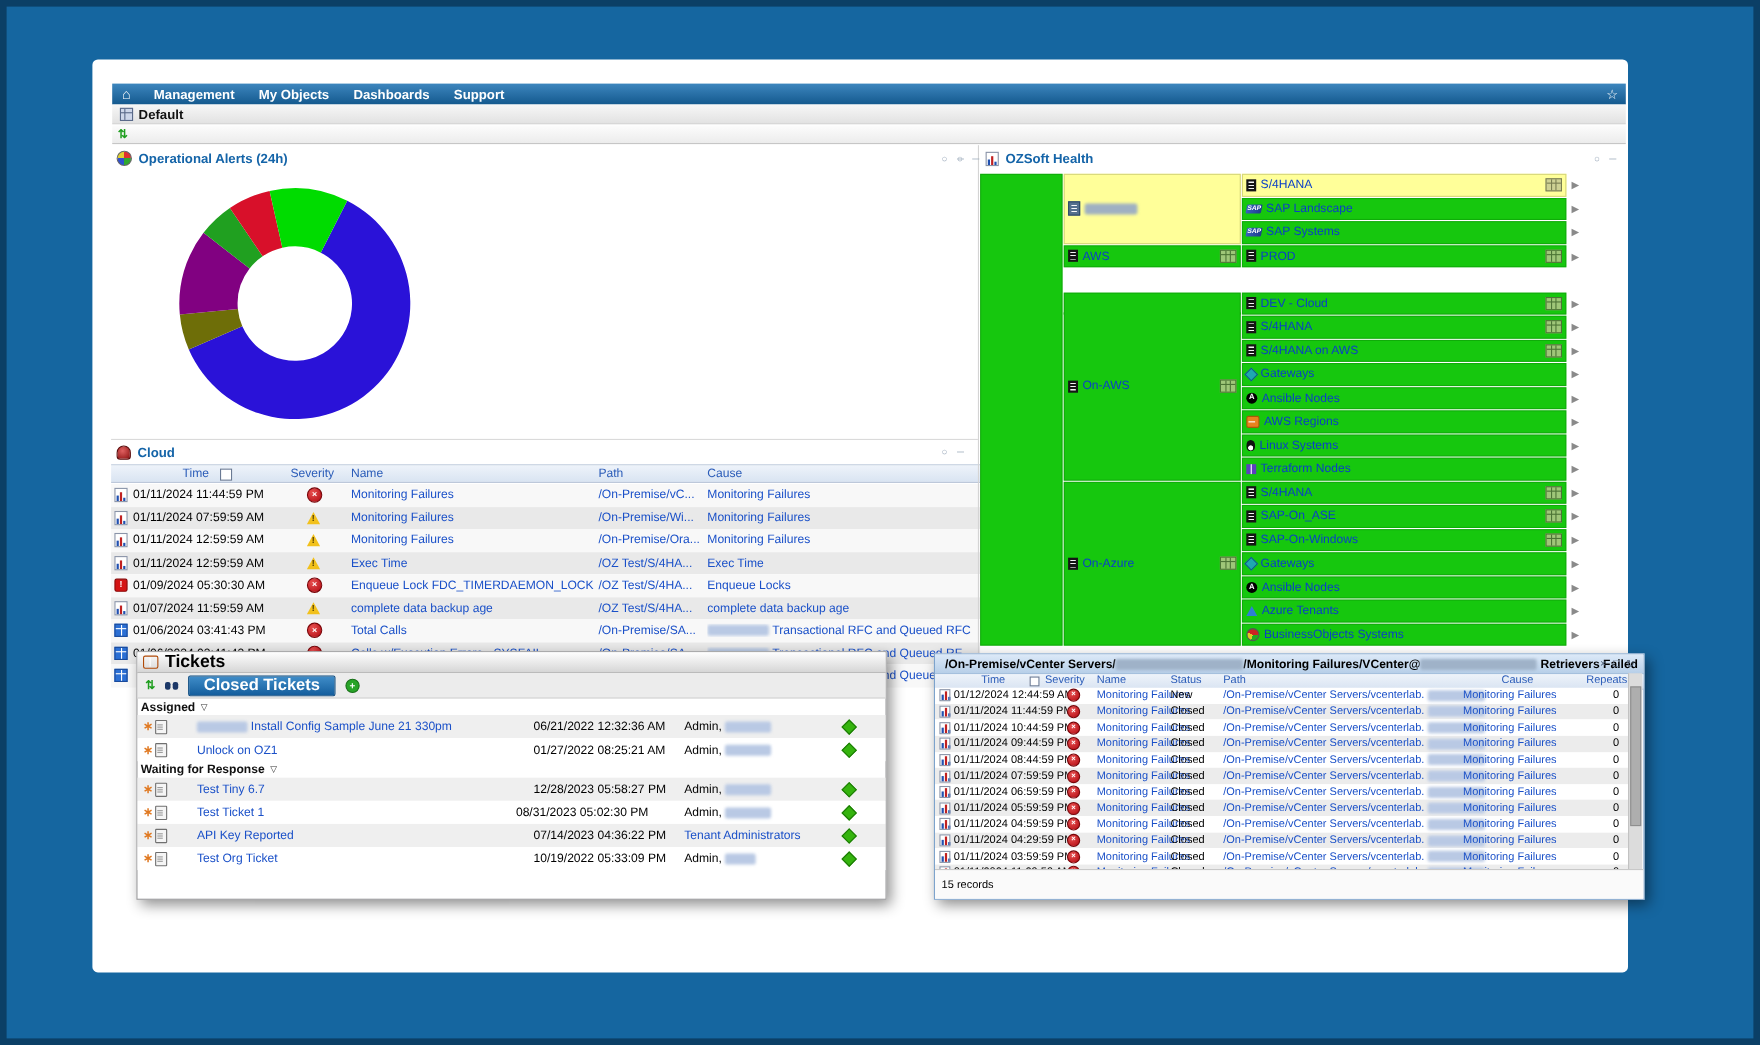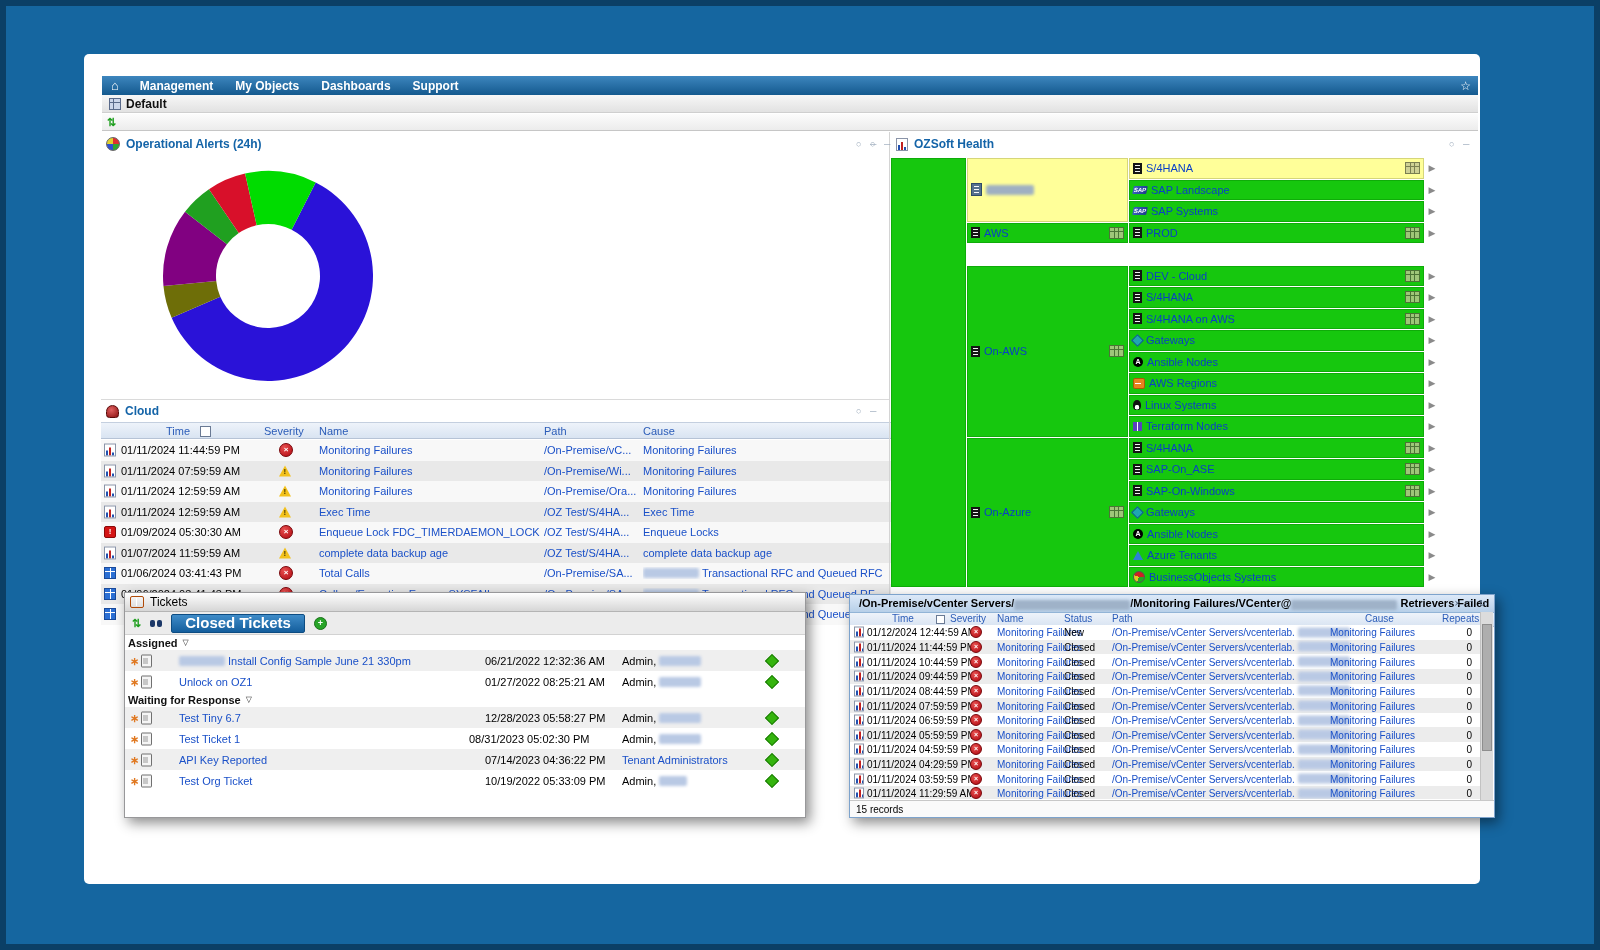--- a/index.html
+++ b/index.html
@@ -67,21 +67,21 @@
   
   #health-grid{position:absolute;left:807px;top:104px;display:grid;grid-template-columns:75px 161px 295px 14px;grid-auto-rows:20.5px;gap:1px}
   .hcell{position:relative;display:flex;align-items:center;gap:4px;padding-left:3px;font-size:11px;color:#0a3fc8;border:1px solid rgba(0,110,0,.3);box-sizing:border-box;white-space:nowrap;overflow:hidden;cursor:pointer}
   .hgreen{background:#16c70e}
   .hyellow{background:#ffff99;border-color:#d6d67a}
   .hgrid-ic{position:absolute;right:3px;top:50%;translate:0 -50%}
   .ic-grid{width:13px;height:10px;border:1px solid #5a6040;background-color:#c2c694;background-image:linear-gradient(#5a6040,#5a6040),linear-gradient(#5a6040,#5a6040),linear-gradient(#5a6040,#5a6040);background-size:13px 1px,1px 10px,1px 10px;background-position:0 3px,4px 0,8px 0;background-repeat:no-repeat;opacity:.8}
   .harrow{display:flex;align-items:center;justify-content:center;color:#8a8a8a;font-size:9px;cursor:pointer}
   
   .twin{position:absolute;left:118px;top:586px;width:682px;height:226px;background:#fff;border:1px solid #98989a;box-shadow:4px 5px 12px rgba(0,0,0,.45);z-index:3;box-sizing:border-box}
-  .ttitle{height:18px;background:linear-gradient(#fefefe,#d6d6d6);border-bottom:1px solid #b4b4b4;display:flex;align-items:center;gap:6px;padding-left:5px;font-weight:normal;font-size:12px}
+  .ttitle{height:18px;background:linear-gradient(#fefefe,#d6d6d6);border-bottom:1px solid #b4b4b4;display:flex;align-items:center;gap:6px;padding-left:5px;font-weight:bold;font-size:16px}
   .ttools{height:22px;background:#ececec;border-bottom:1px solid #d2d2d2;display:flex;align-items:center;gap:9px;padding-left:7px}
   .tbtn{height:17px;background:linear-gradient(#3f8cc8,#145e9d);border:1px solid #0d4c82;border-radius:2px;color:#fff;font-weight:bold;font-size:15px;padding:0 13px;line-height:16px;cursor:pointer}
   .thead2{position:relative;height:16px;background:linear-gradient(#eef3fa,#d9e4f2);border-bottom:1px solid #b6c3d6;color:#2b5cb8;font-size:11px}
   .thead2 .hl{position:absolute;top:1px}
   .tgroup{position:relative;height:15px;font-weight:bold;font-size:11px;color:#111;display:flex;align-items:center;gap:5px;padding-left:3px}
   .tri{font-size:8px;font-weight:normal;color:#333}
   .trow{position:relative;height:21px;font-size:11px}
   .trow>*{position:absolute;top:50%;translate:0 -50%}
   
   .pwin{position:absolute;left:843px;top:588px;width:646px;height:224px;background:#fff;border:1px solid #7da3cc;box-shadow:4px 5px 12px rgba(0,0,0,.45);z-index:4;box-sizing:border-box}
@@ -89,21 +89,21 @@
   .ptitlebar .blur{background:#9fb2c8}
   .pwbtns{position:absolute;right:8px;top:0;height:16px;display:flex;align-items:center;gap:6px;color:#51637a;font-size:10px;font-weight:normal}
   .pwbtns span{cursor:pointer}
   .phead{position:relative;height:13px;background:linear-gradient(#eef3fa,#d9e4f2);border-bottom:1px solid #b6c3d6;color:#2b5cb8;font-size:10px}
   .phead .hl{position:absolute;top:0}
   #popup-rows{position:absolute;left:0;top:30px;right:14px;bottom:18px;overflow:hidden}
   .prow{position:relative;height:14.65px;font-size:10px}
   .prow>*{position:absolute;top:50%;translate:0 -50%}
   .prow .sev-err{width:10px;height:10px;line-height:10px;font-size:7px}
   .prow .ic-chart{width:8px;height:9px}
-  .pfoot{position:absolute;left:0;right:0;bottom:0;height:17px;border-top:1px solid #c8c8c8;font-size:10px;display:flex;align-items:center;padding-left:6px;background:#fafafa;box-sizing:border-box}
+  .pfoot{position:absolute;left:0;right:0;bottom:0;height:27px;border-top:1px solid #c8c8c8;font-size:10px;display:flex;align-items:center;padding-left:6px;background:#fafafa;box-sizing:border-box}
   .pscroll{position:absolute;right:1px;top:17px;width:12px;bottom:17px;background:#dcdcdc;border-left:1px solid #c2c2c2;cursor:pointer}
   .pthumb{position:absolute;left:1px;right:1px;top:12px;height:125px;background:#aeaeae;border:1px solid #8e8e8e}
   .black{color:#000}
 </style>
 </head>
 <body>
 
 <div class="frame">
   <div class="window">
 

